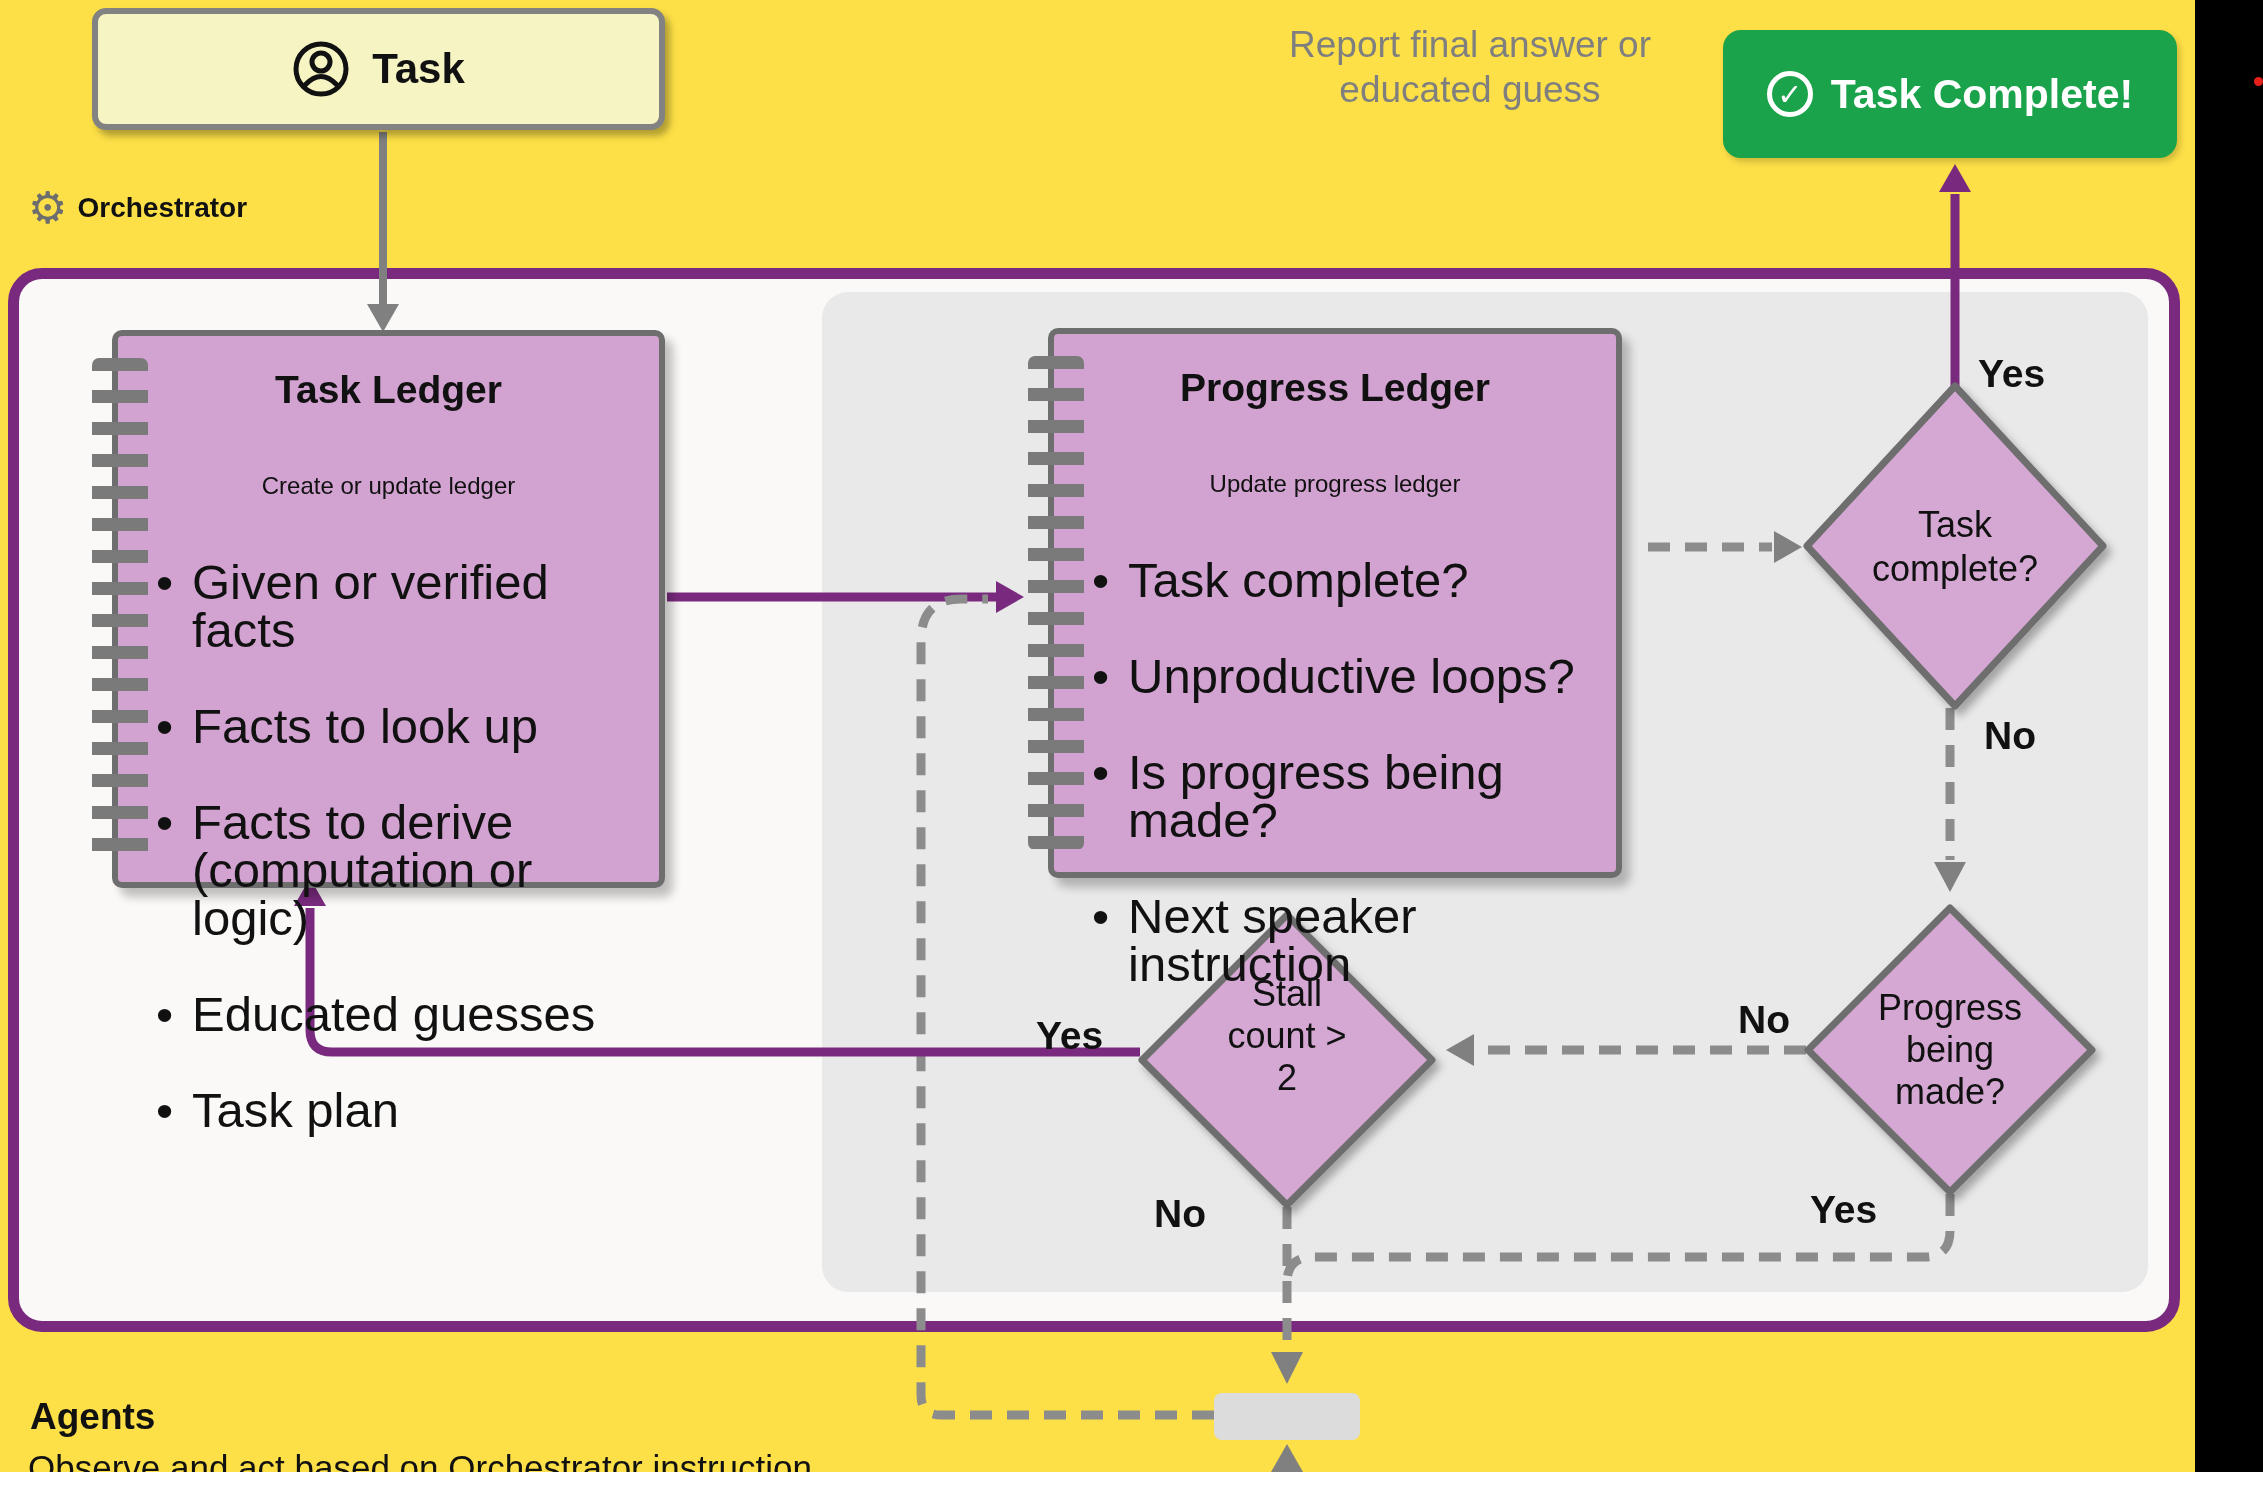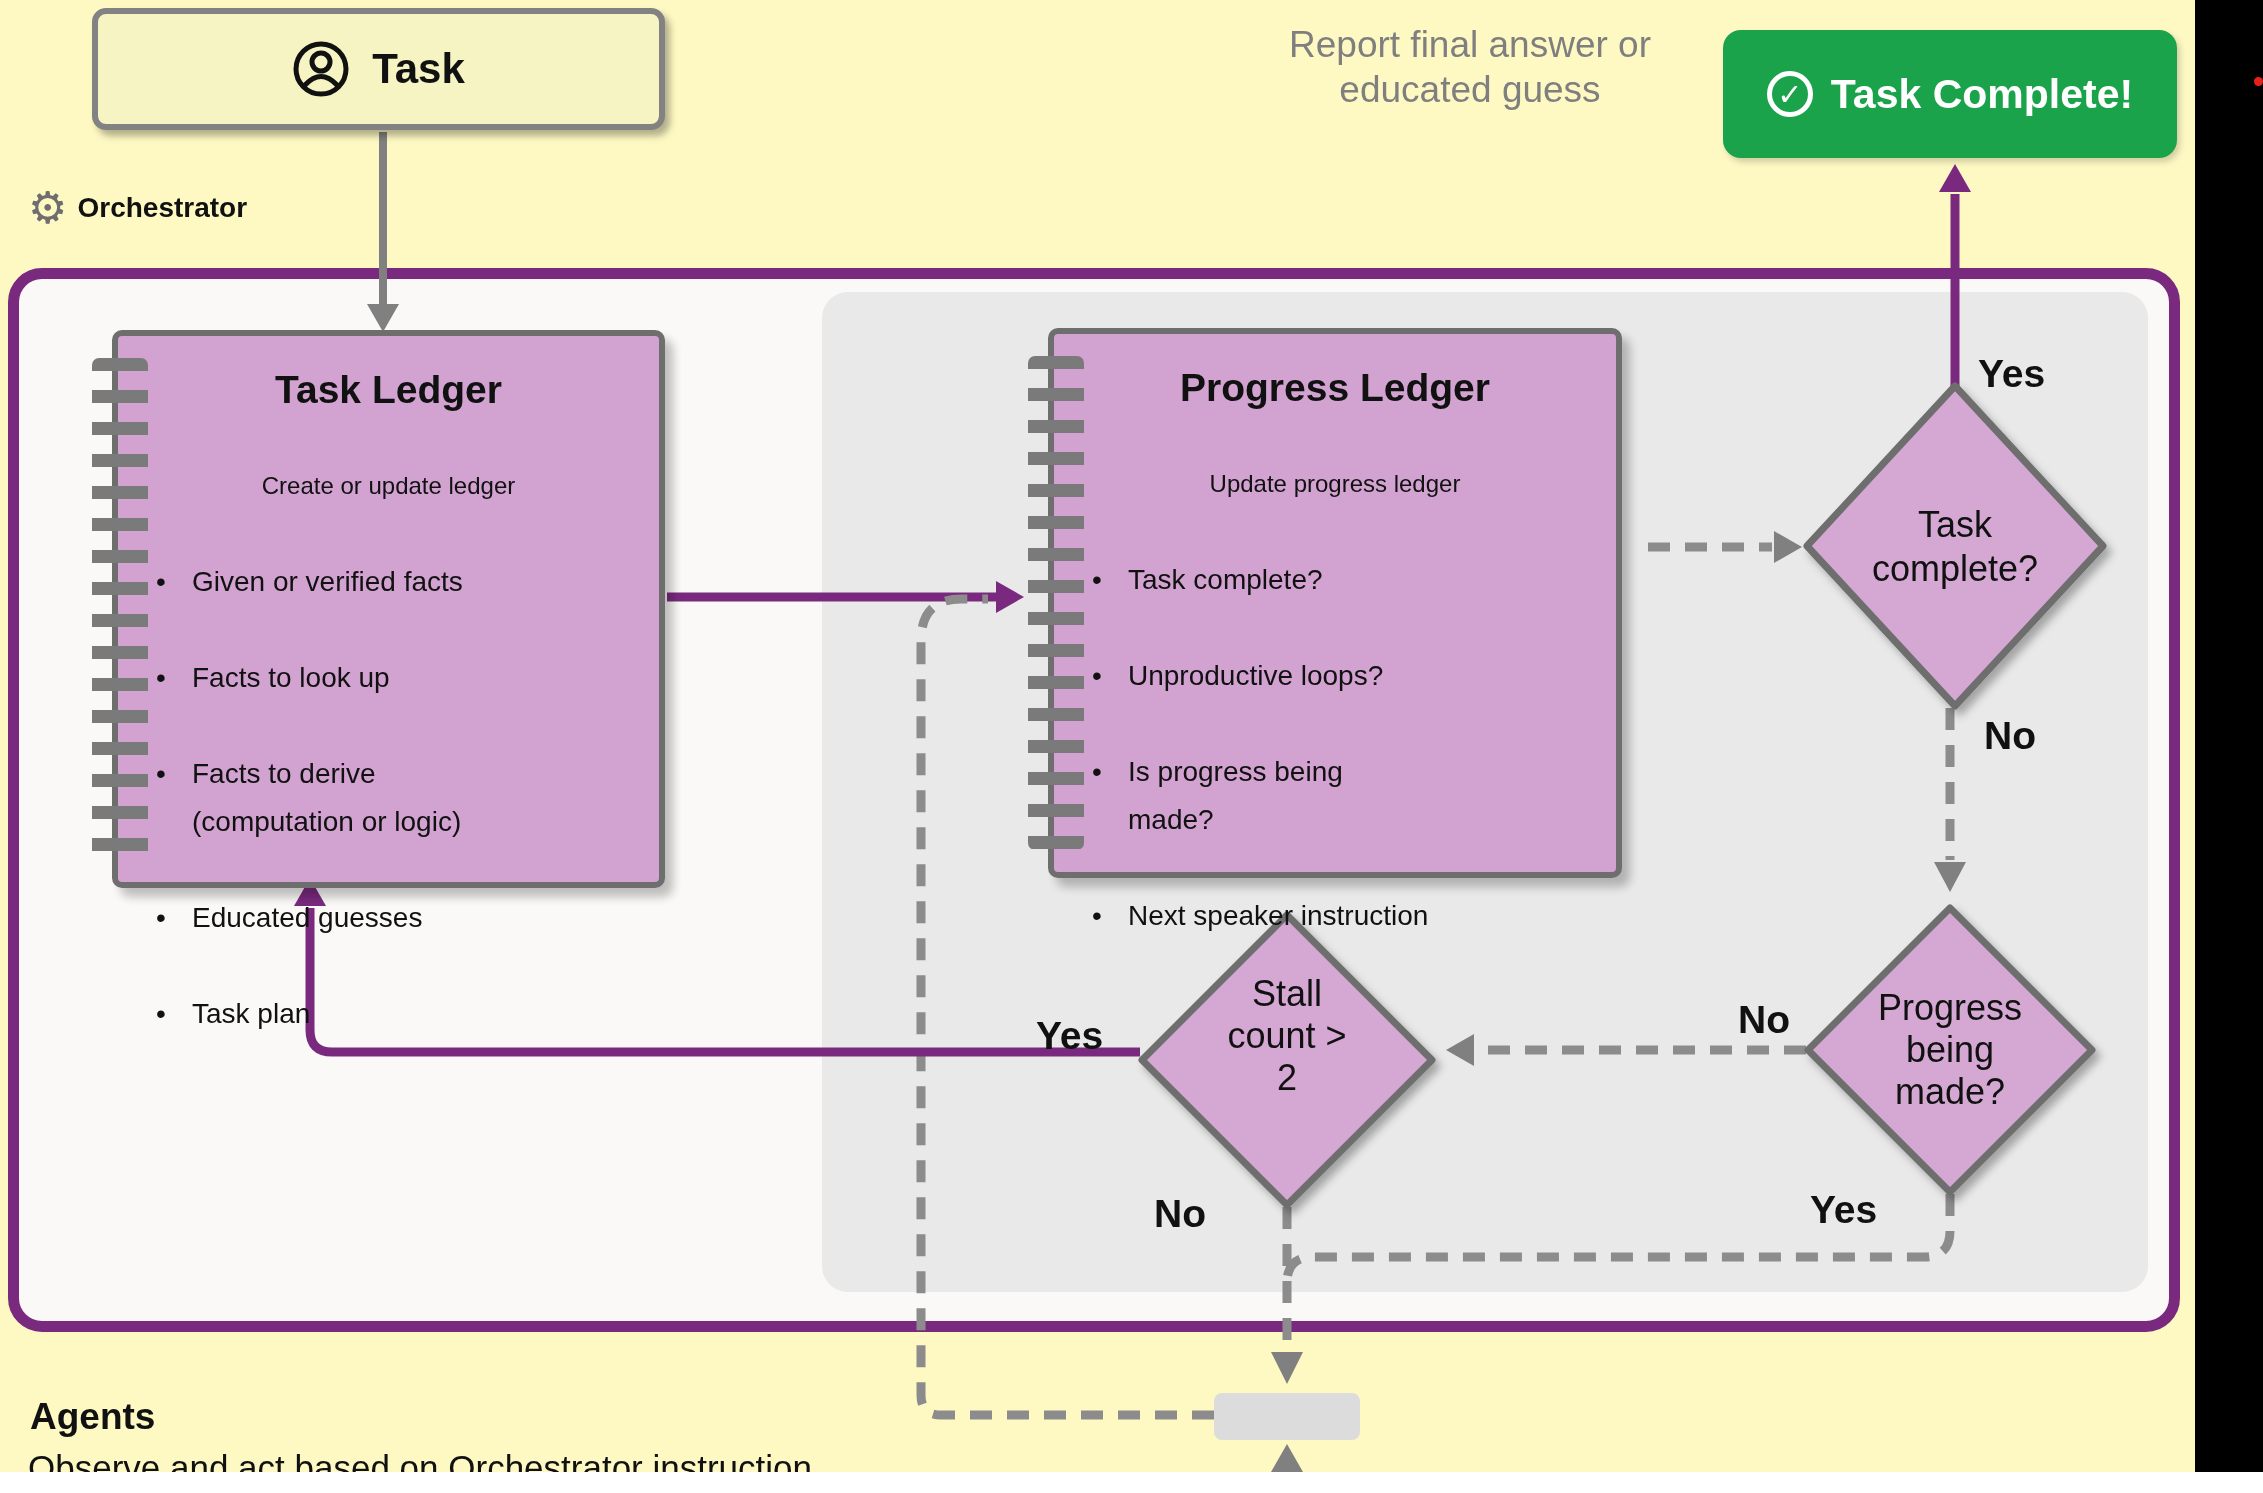--- a/index.html
+++ b/index.html
@@ -2,21 +2,21 @@
 <html style="--purple: #7a2a7e; --pink: #d2a2d1; --pink-light: #d5a8d4; --green: #1aa34a; --yellow: #f6f4c3; --panel-gray: #e9e9ea; --canvas: #faf9f7; --dash-gray: #8c8c8c; --border-gray: #6e6e6e; --text-gray: #7f7f7f;"><head>
 <meta charset="utf-8">
 <style>
   :root{
     --purple:#7a2a7e; --pink:#d2a2d1; --pink-light:#d5a8d4; --green:#1aa34a;
     --yellow:#f6f4c3; --panel-gray:#e9e9ea; --canvas:#faf9f7; --dash-gray:#8c8c8c;
     --border-gray:#6e6e6e; --text-gray:#7f7f7f; --arrow-gray:#808080; --binding-gray:#7a7a7a;
   }
   html,body{margin:0;padding:0;background:#fff;}
   #stage{
-    position:relative; width:2263px; height:1472px; overflow:hidden; background:#fef9c3;
+    position:relative; width:2263px; height:1472px; overflow:hidden; background:#fde047;
     font-family:"Liberation Sans","DejaVu Sans",sans-serif; color:#111;
   }
   
   .task-box{
     position:absolute; left:92px; top:8px; width:573px; height:122px; box-sizing:border-box;
     background:var(--yellow); border:6px solid #828282; border-radius:14px;
     box-shadow:5px 6px 7px rgba(0,0,0,.30);
     display:flex; align-items:center; justify-content:center; gap:22px;
   }
   .task-box .label{font-size:42px; font-weight:700;}
@@ -64,21 +64,21 @@
   .notebook.progress{left:1048px; top:328px; width:574px; height:550px;}
   .spiral{
     position:absolute; left:-26px; top:22px; bottom:22px; width:56px;
     background:repeating-linear-gradient(to bottom, var(--binding-gray) 0 13px, transparent 13px 32px);
     border-radius:7px;
   }
   .nb-title{margin-top:30px; text-align:center; font-size:39px; font-weight:700; line-height:48px;}
   .nb-sub{margin-top:48px; text-align:center; font-size:24px; line-height:48px;}
   .notebook ul{margin:14px 0 0 0; padding:0 10px 0 74px; list-style:none;}
   .notebook li{
-    position:relative; font-size:28px; line-height:48px; white-space:pre-line;margin-top:48px;
+    position:relative; font-size:49px; line-height:48px; white-space:pre-line;margin-top:48px;
   }
   .notebook li::before{content:"\2022"; position:absolute; left:-36px;}
   
   .dlabel{
     position:absolute; width:300px; transform:translate(-50%,-50%); text-align:center;
     font-size:36px; line-height:44px; white-space:pre-line;
   }
   .elabel{position:absolute; font-size:39px; font-weight:700;margin-top:34px;}
   
   .agent-bar{position:absolute; left:1214px; top:1393px; width:146px; height:47px; background:#dcdcdc; border-radius:8px;}

